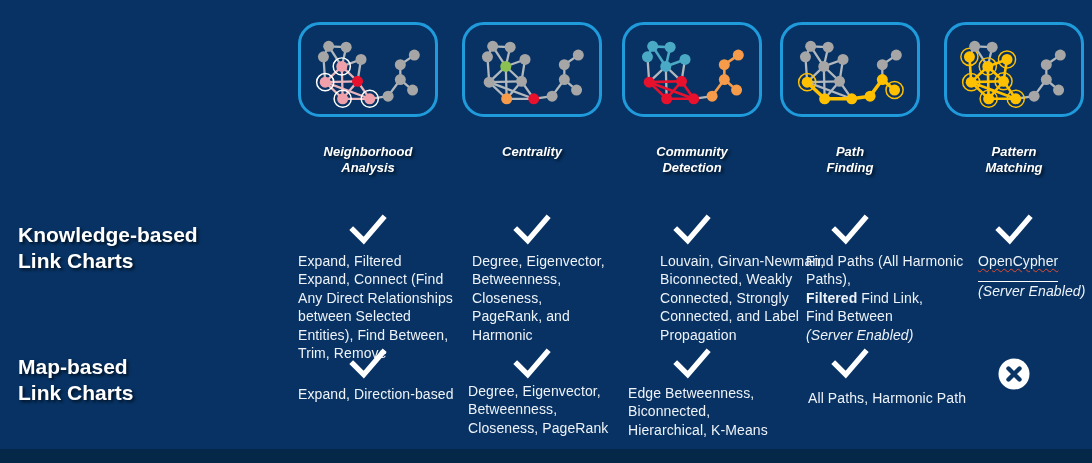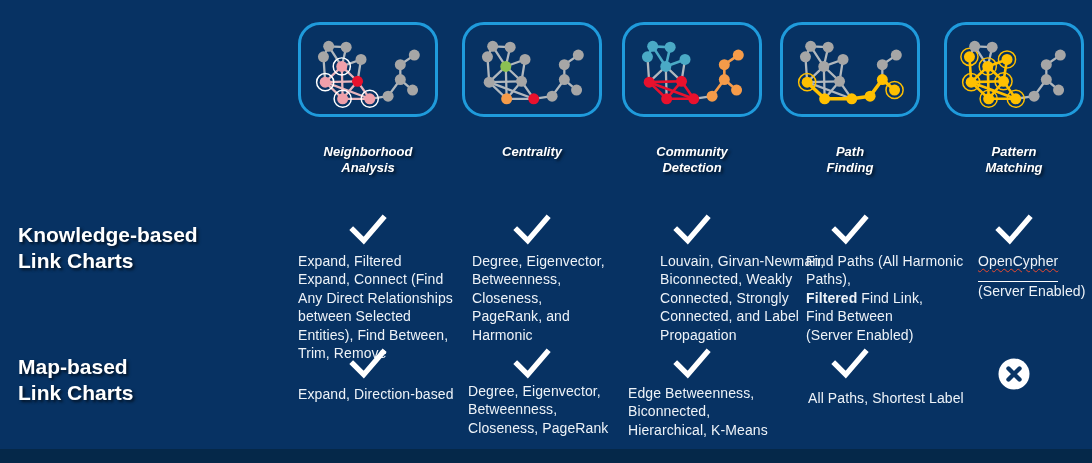--- a/index.html
+++ b/index.html
@@ -56,21 +56,21 @@
   .cl2{left:472px;width:142px}
   .cl3{left:660px;width:170px}
   .cl4{left:806px;width:162px}
   .cl5{left:978px;width:112px}
   .r2c1{left:298px;top:385px;width:180px}
   .r2c2{left:468px;top:382px;width:142px}
   .r2c3{left:628px;top:384px;width:160px}
   .r2c4{left:808px;top:389px;width:160px}
 
   .seg-bold{font-weight:bold;}
-  .seg-italic{}
+  .seg-italic{font-style:italic;}
   .seg-underline{
     display:inline-block;
     border-bottom:1px solid #ffffff;
     text-decoration:underline wavy 1px #e8492f;
     text-underline-offset:2px;
     padding-bottom:11px;
   }
 </style>
 </head>
 <body>
@@ -350,16 +350,16 @@
   <div class="x-circle">
     <svg viewBox="0 0 32 32">
       <circle cx="16" cy="16" r="15.5" fill="#ffffff"></circle>
       <path d="M10.5 10.5 L21.5 21.5 M21.5 10.5 L10.5 21.5" stroke="#0a3565" stroke-width="4.4" stroke-linecap="round"></path>
     </svg>
   </div>
 
   <div class="cell r2c1"><span>Expand, Direction-based</span></div>
   <div class="cell r2c2"><span>Degree, Eigenvector, Betweenness, Closeness, PageRank</span></div>
   <div class="cell r2c3"><span>Edge Betweenness, Biconnected, Hierarchical, K-Means</span></div>
-  <div class="cell r2c4"><span>All Paths, Shortest Label</span></div>
+  <div class="cell r2c4"><span>All Paths, Harmonic Path</span></div>
 
   <div class="footer-bar"></div>
 </div>
 
 </body></html>

